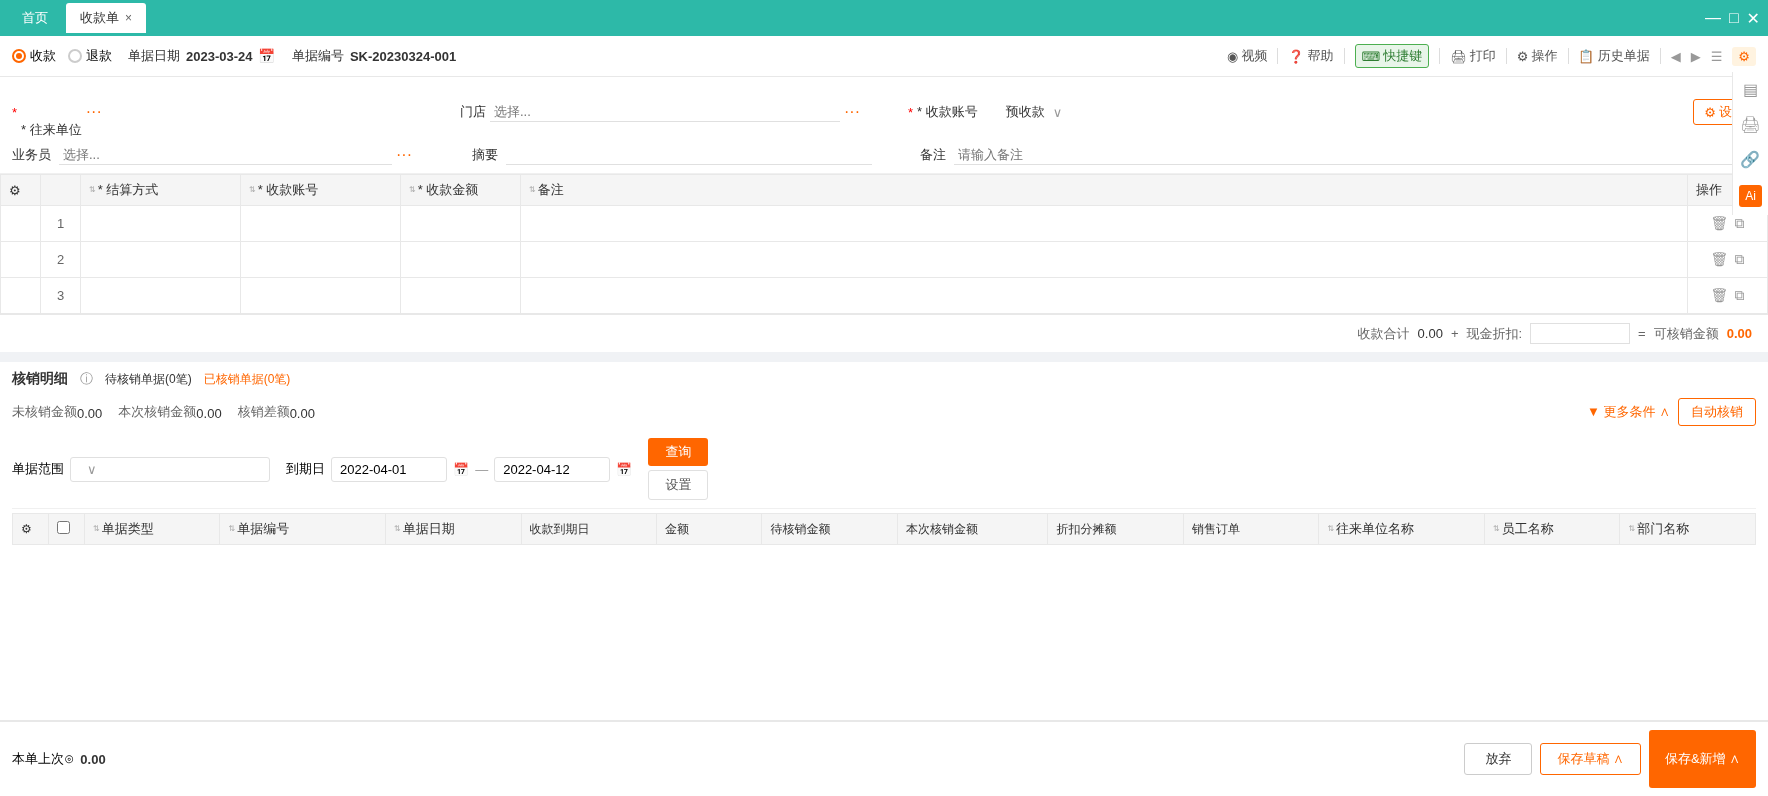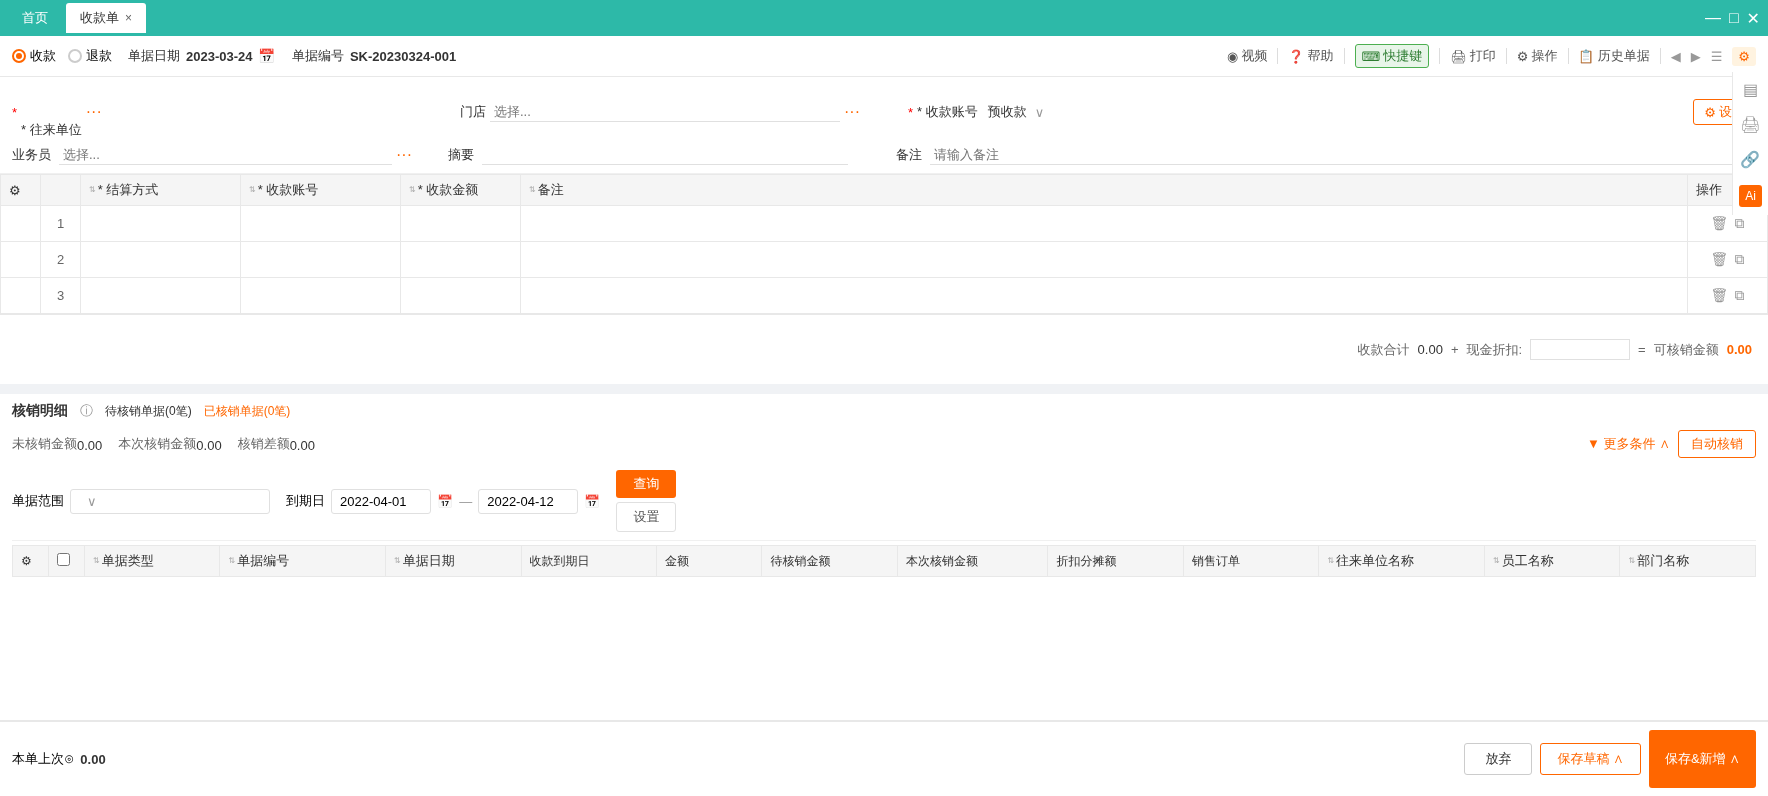--- a/index.html
+++ b/index.html
@@ -75,21 +75,21 @@
     .col-amount { width: 120px; }
     .col-remark { }
     .col-ops { width: 80px; text-align: center; }
     .row-no { text-align: center; color: #666; }
     .op-icons { display: flex; gap: 6px; justify-content: center; }
     .op-icon { color: #999; cursor: pointer; font-size: 14px; }
 
     
     .summary-row {
       display: flex; align-items: center; justify-content: flex-end;
-      padding: 24px 16px; gap: 8px; background: #fff; border-top: 1px solid #e8e8e8;
+      padding: 8px 16px; gap: 8px; background: #fff; border-top: 1px solid #e8e8e8;
       color: #333;
     }
     .summary-label { color: #666; }
     .summary-value { color: #333; }
     .summary-orange { color: #f60; font-weight: bold; }
     .summary-input { border: 1px solid #e0e0e0; width: 100px; padding: 2px 6px; outline: none; }
 
     
     .section-divider { height: 10px; background: #f0f2f5; }
 
@@ -110,21 +110,21 @@
     .auto-btn {
       background: #fff; border: 1px solid #f60; border-radius: 3px; color: #f60;
       padding: 4px 12px; cursor: pointer;
     }
 
     
     .filter-row { display: flex; align-items: center; gap: 16px; padding: 8px 0; border-bottom: 1px solid #f0f0f0; }
     .filter-field { display: flex; align-items: center; gap: 6px; }
     .filter-select { display: flex; align-items: center; border: 1px solid #e0e0e0; border-radius: 3px; padding: 4px 8px; gap: 8px; min-width: 200px; cursor: pointer; }
     .filter-select-arrow { color: #999; }
-    .date-input { border: 1px solid #e0e0e0; border-radius: 3px; padding: 4px 8px; width: 100px; outline: none; }
+    .date-input { border: 1px solid #e0e0e0; border-radius: 3px; padding: 4px 8px; width: 116px; outline: none; }
     .date-icon { color: #f60; cursor: pointer; }
     .date-separator { color: #999; }
     .query-btn { background: #f60; color: #fff; border: none; border-radius: 3px; padding: 5px 16px; cursor: pointer; }
     .settings-btn2 { background: #fff; border: 1px solid #e0e0e0; border-radius: 3px; padding: 5px 16px; cursor: pointer; color: #555; }
     .filter-actions { display: flex; flex-direction: column; gap: 4px; }
 
     
     .bottom-table { width: 100%; border-collapse: collapse; margin-top: 4px; }
     .bottom-table th {
       background: #f5f5f5; border: 1px solid #e8e8e8; padding: 6px 8px;
@@ -240,37 +240,37 @@
         <span class="more-btn">···</span>
       </div>
       <div class="form-field" style="max-width:400px; margin-left:40px;">
         <span class="form-field-label">门店</span>
         <input type="text" class="form-input" style="width: 250px;" placeholder="选择...">
         <span class="more-btn">···</span>
       </div>
       <div class="form-field" style="margin-left:40px;">
         <span class="required">*</span>
         <span class="form-field-label">* 收款账号</span>
-        <span class="select-value" style="margin-left:6px;font-family:Liberation Mono, monospace;">预收款</span>
+        <span class="select-value" style="margin-left:24px;font-family:Liberation Mono, monospace;">预收款</span>
         <span class="select-arrow" style="margin-left:4px;">∨</span>
       </div>
       <div style="margin-left:auto;">
         <button class="settings-btn">
           <span>⚙</span>
           <span>设置</span>
         </button>
       </div>
     </div>
     <div class="form-row">
       <div class="form-field" style="max-width:400px;">
         <span class="form-field-label">业务员</span>
         <input type="text" class="form-input" style="width: 250px; margin-left: 4px;" placeholder="选择...">
         <span class="more-btn">···</span>
       </div>
-      <div class="form-field" style="max-width:400px; margin-left:28px;">
+      <div class="form-field" style="max-width:400px; margin-left:52px;">
         <span class="form-field-label">摘要</span>
         <input type="text" class="form-input" style="width: 250px; margin-left: 4px;">
       </div>
       <div class="form-field" style="margin-left:40px; flex:1;">
         <span class="form-field-label">备注</span>
         <input type="text" class="form-input" style="width: 200px; margin-left: 4px;" placeholder="请输入备注">
       </div>
     </div>
   </div>
 

